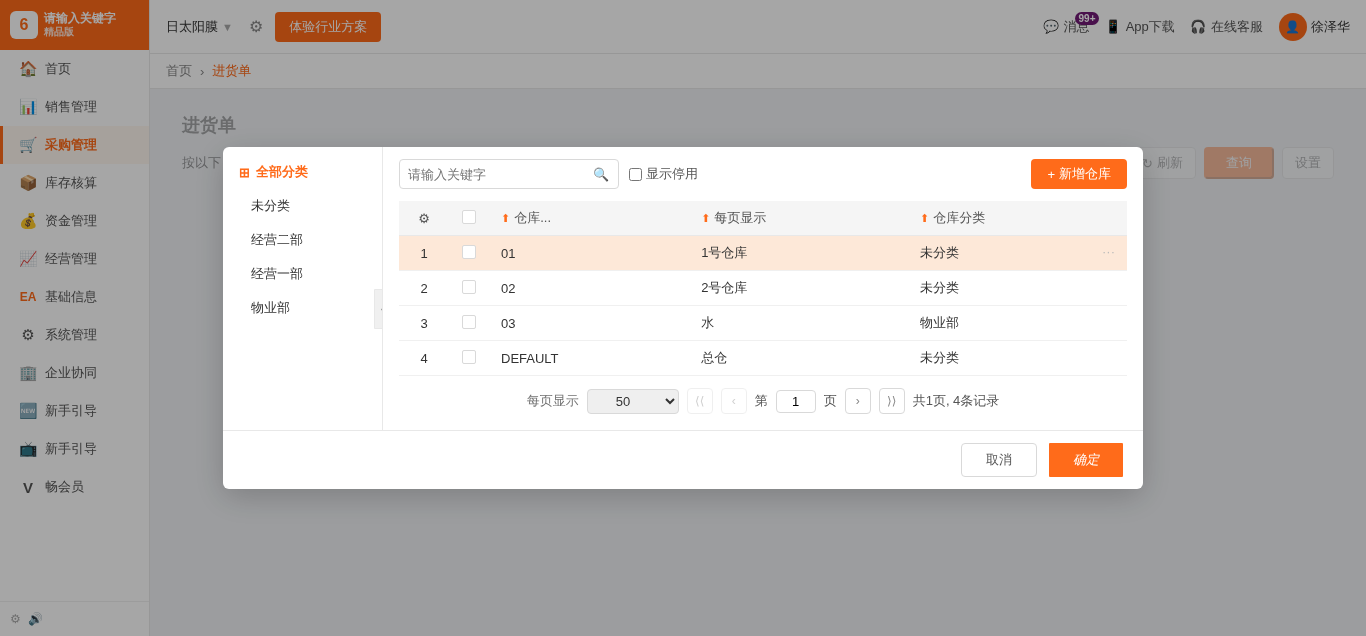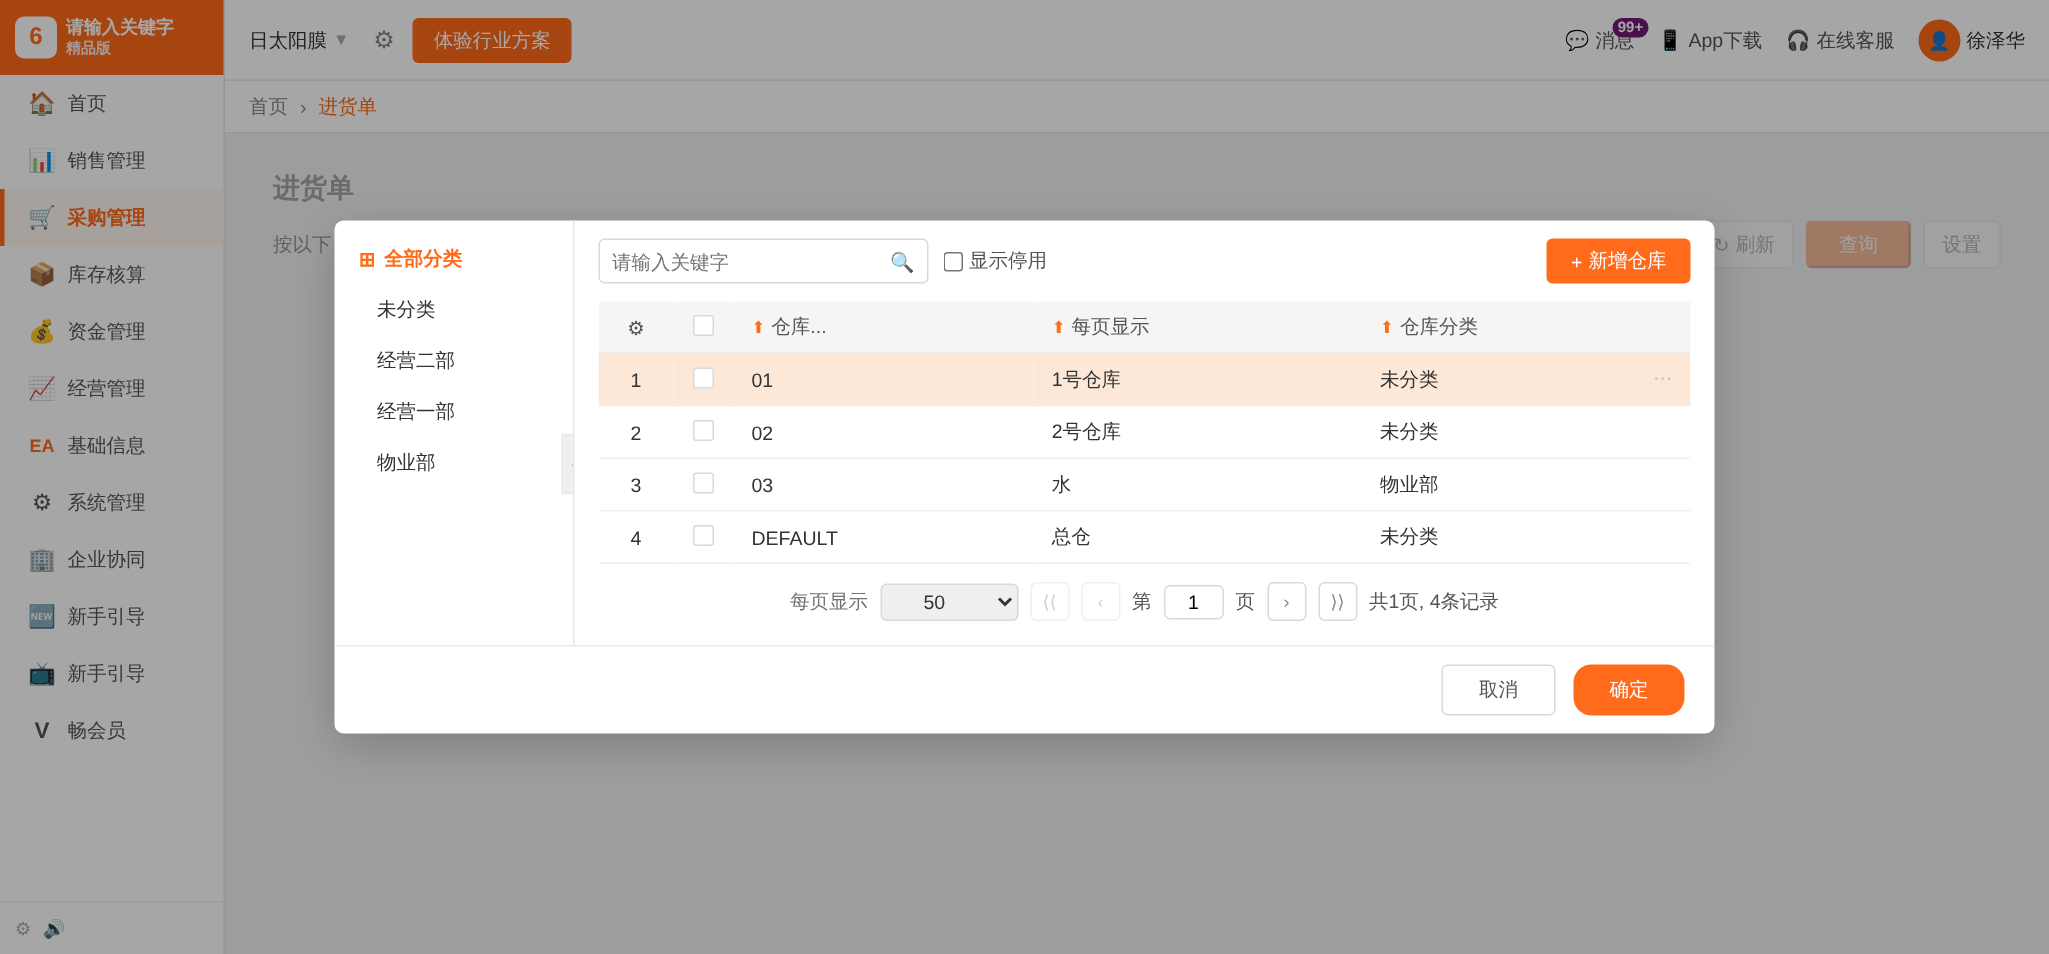--- a/index.html
+++ b/index.html
@@ -380,23 +380,24 @@
       border-radius: 4px;
       cursor: pointer;
       font-size: 13px;
       color: #555;
     }
     .btn-confirm {
       background: #ff6b1a;
       color: white;
       border: none;
       padding: 7px 24px;
-      border-radius: 12px;
-      cursor: pointer;
-      font-size: 13px;
+      border-radius: 1px;
+      cursor: pointer;
+      font-size: 13px;
+      font-style: italic;
     }
 
     
     .custom-checkbox {
       width: 14px;
       height: 14px;
       border: 1px solid #d9d9d9;
       border-radius: 2px;
       display: inline-block;
       background: white;

